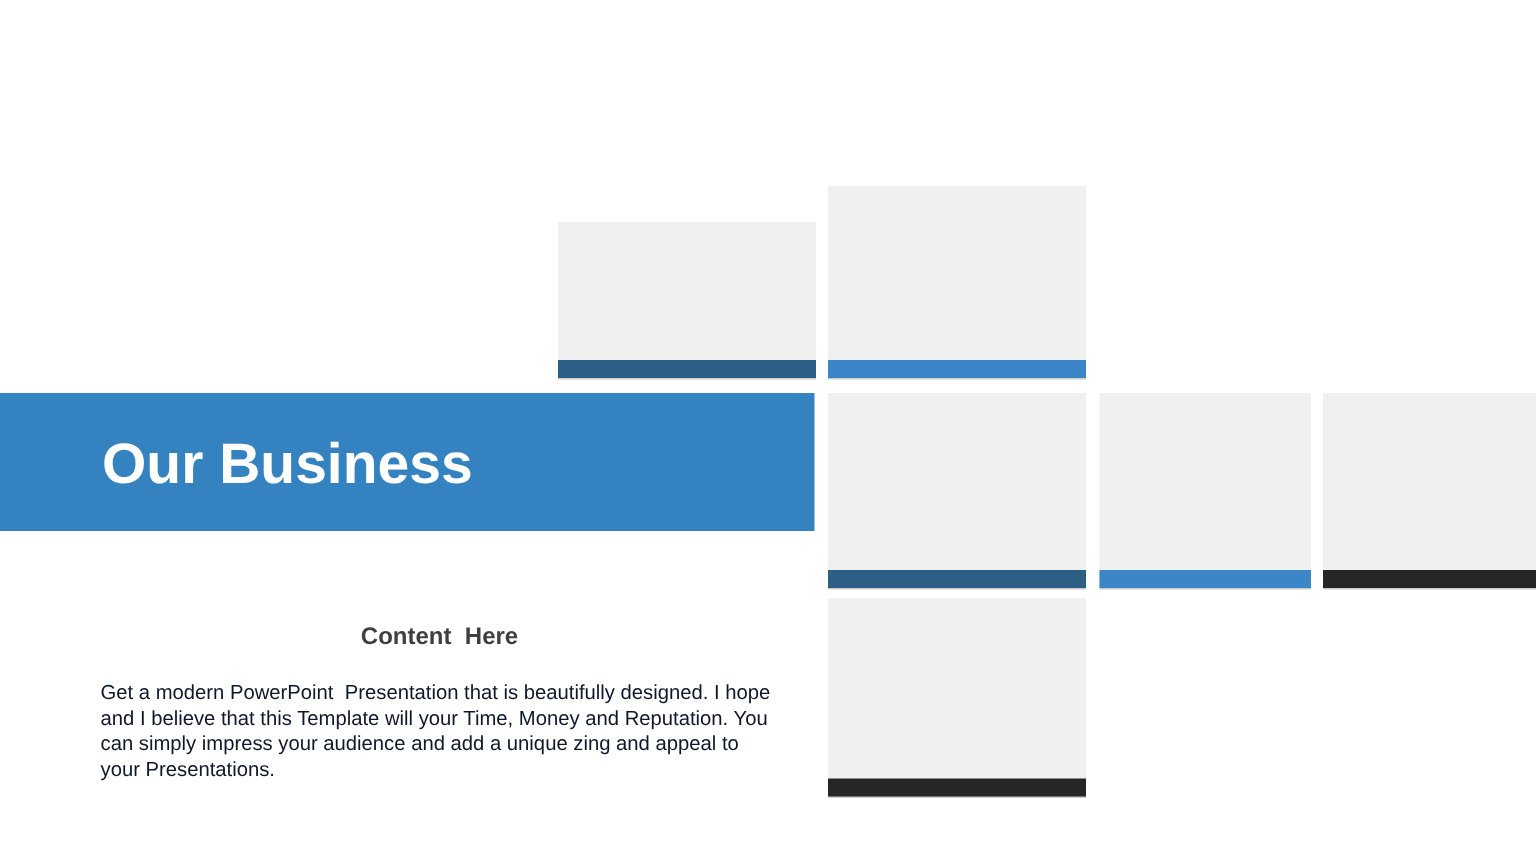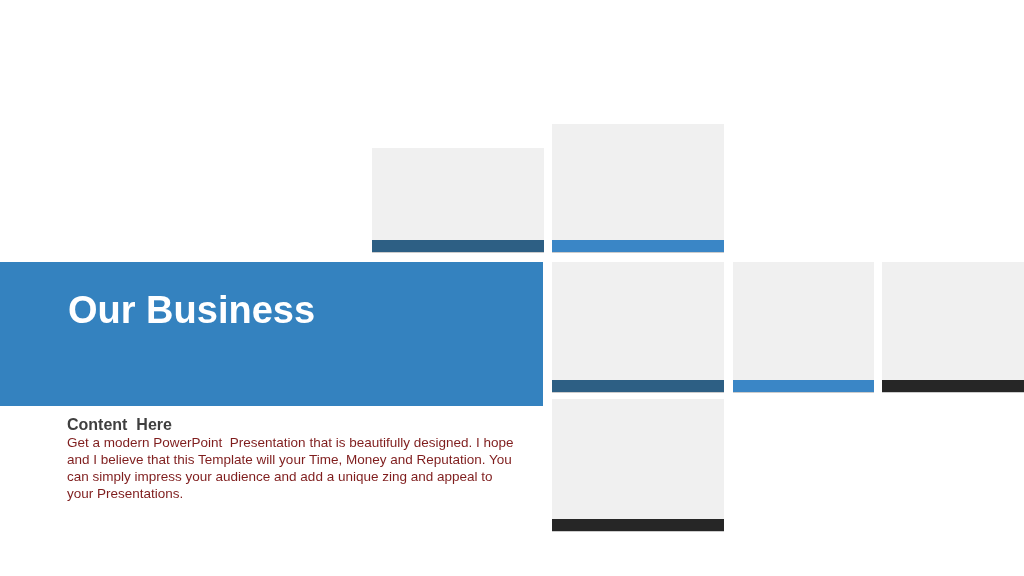--- a/index.html
+++ b/index.html
@@ -48,21 +48,21 @@
   .ph-mid-center .ph-box { height: 118px; }
   .ph-mid-right  { left: 882px; top: 262px; width: 175px; }
   .ph-mid-right .ph-box { height: 118px; }
   .ph-bottom     { left: 552px; top: 399px; width: 172px; }
   .ph-bottom .ph-box { height: 120px; }
   .banner {
     position: absolute;
     left: 0;
     top: 262px;
     width: 543px;
-    height: 144px;
+    height: 92px;
     box-sizing: border-box;
     padding: 29px 0 0 68px;
   }
   .banner-heading {
     margin: 0;
     font-size: 38px;
     font-weight: bold;
     line-height: 1;
     color: #ffffff;
   }
@@ -78,26 +78,27 @@
     left: 67px;
     top: 416px;
     width: 452px;
   }
   .content-heading {
     margin: 0;
     font-size: 16px;
     font-weight: bold;
     color: #3f3f3f;
     white-space: pre-wrap;
+    text-align: center;
   }
   .content-body {
-    margin: 0 0 0 0;
+    margin: 19px 0 0 0;
     font-size: 13.5px;
     line-height: 1.27;
-    color: #7f1d1d;
+    color: #0f172a;
     white-space: pre-wrap;
   }
 </style>
 </head>
 <body>
 
 <div class="slide">
 
 
   <div class="ph ph-top-left">

